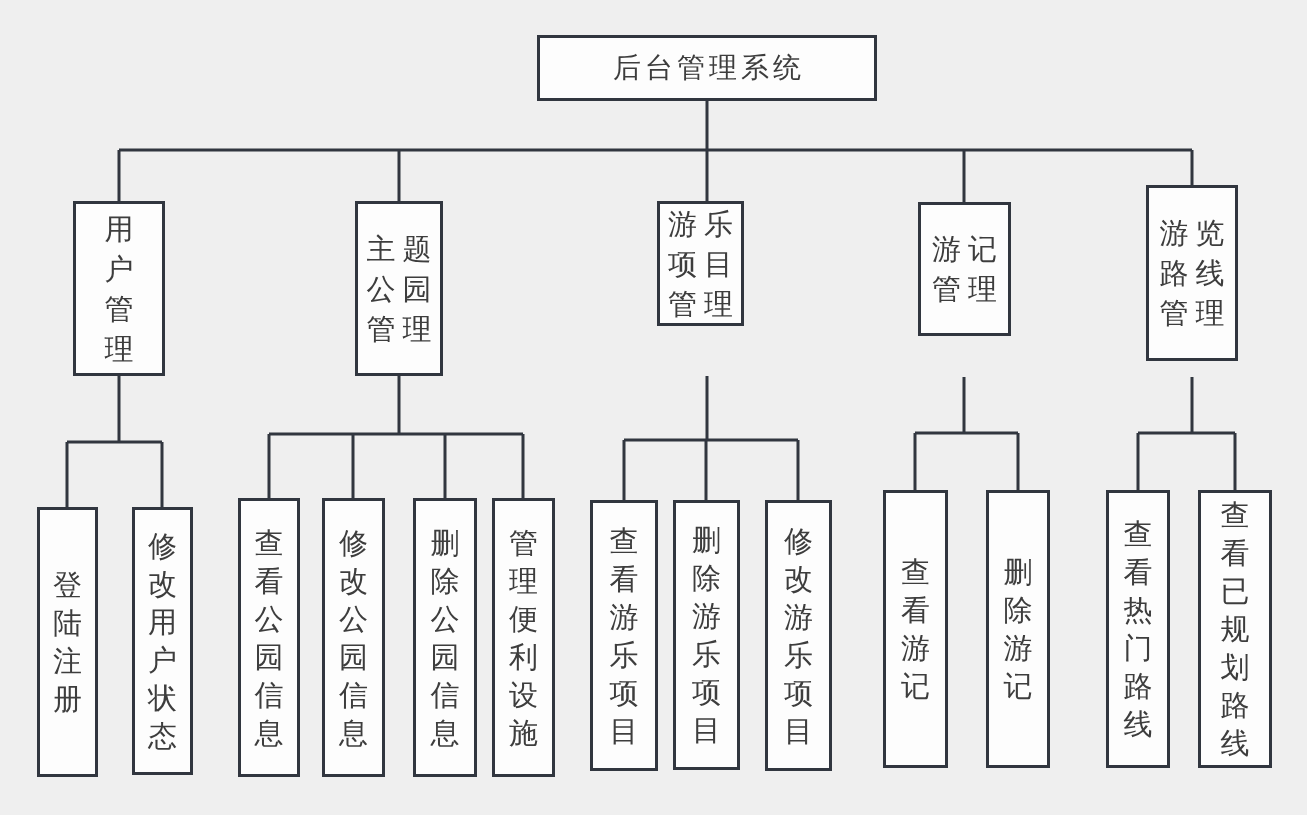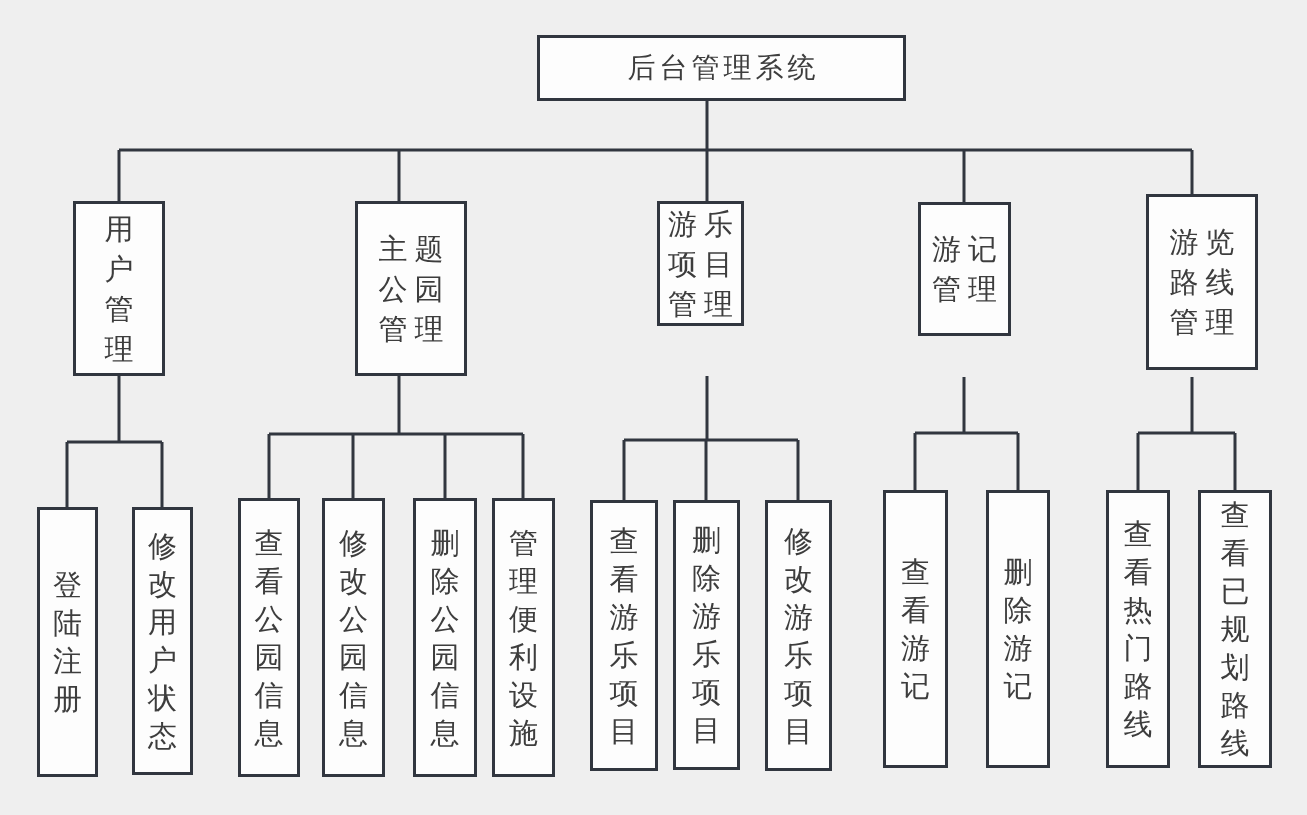--- a/index.html
+++ b/index.html
@@ -34,45 +34,45 @@
       M707 101 V150
       M119 150 H1192
       M119 150 V201  M399 150 V201  M707 150 V201  M964 150 V202  M1192 150 V201
       M119 376 V442  M67 442 H162   M67 442 V507   M162 442 V507
       M399 376 V434  M269 434 H523  M269 434 V498  M353 434 V498  M445 434 V498  M523 434 V498
       M707 376 V440  M624 440 H798  M624 440 V500  M706 440 V500  M798 440 V500
       M964 377 V433  M915 433 H1018 M915 433 V490  M1018 433 V490
       M1192 377 V433 M1138 433 H1235 M1138 433 V490 M1235 433 V490"></path>
   </svg>
 
-  <div class="node root" style="left:537px;top:35px;width:369px;height:66px">
+  <div class="node root" style="left:537px;top:35px;width:340px;height:66px">
     <span class="t">后台管理系统</span>
   </div>
 
   <div class="node branch branch-single" style="left:73px;top:201px;width:92px;height:175px">
     <span class="t">用
 户
 管
 理</span>
   </div>
-  <div class="node branch" style="left:355px;top:201px;width:112px;height:175px">
+  <div class="node branch" style="left:355px;top:201px;width:88px;height:175px">
     <span class="t">主题
 公园
 管理</span>
   </div>
   <div class="node branch" style="left:657px;top:201px;width:87px;height:125px">
     <span class="t">游乐
 项目
 管理</span>
   </div>
   <div class="node branch" style="left:918px;top:202px;width:93px;height:134px">
     <span class="t">游记
 管理</span>
   </div>
-  <div class="node branch" style="left:1146px;top:194px;width:112px;height:176px">
+  <div class="node branch" style="left:1146px;top:185px;width:92px;height:176px">
     <span class="t">游览
 路线
 管理</span>
   </div>
 
   <div class="node leaf" style="left:37px;top:507px;width:61px;height:270px">
     <span class="t">登
 陆
 注
 册</span>

